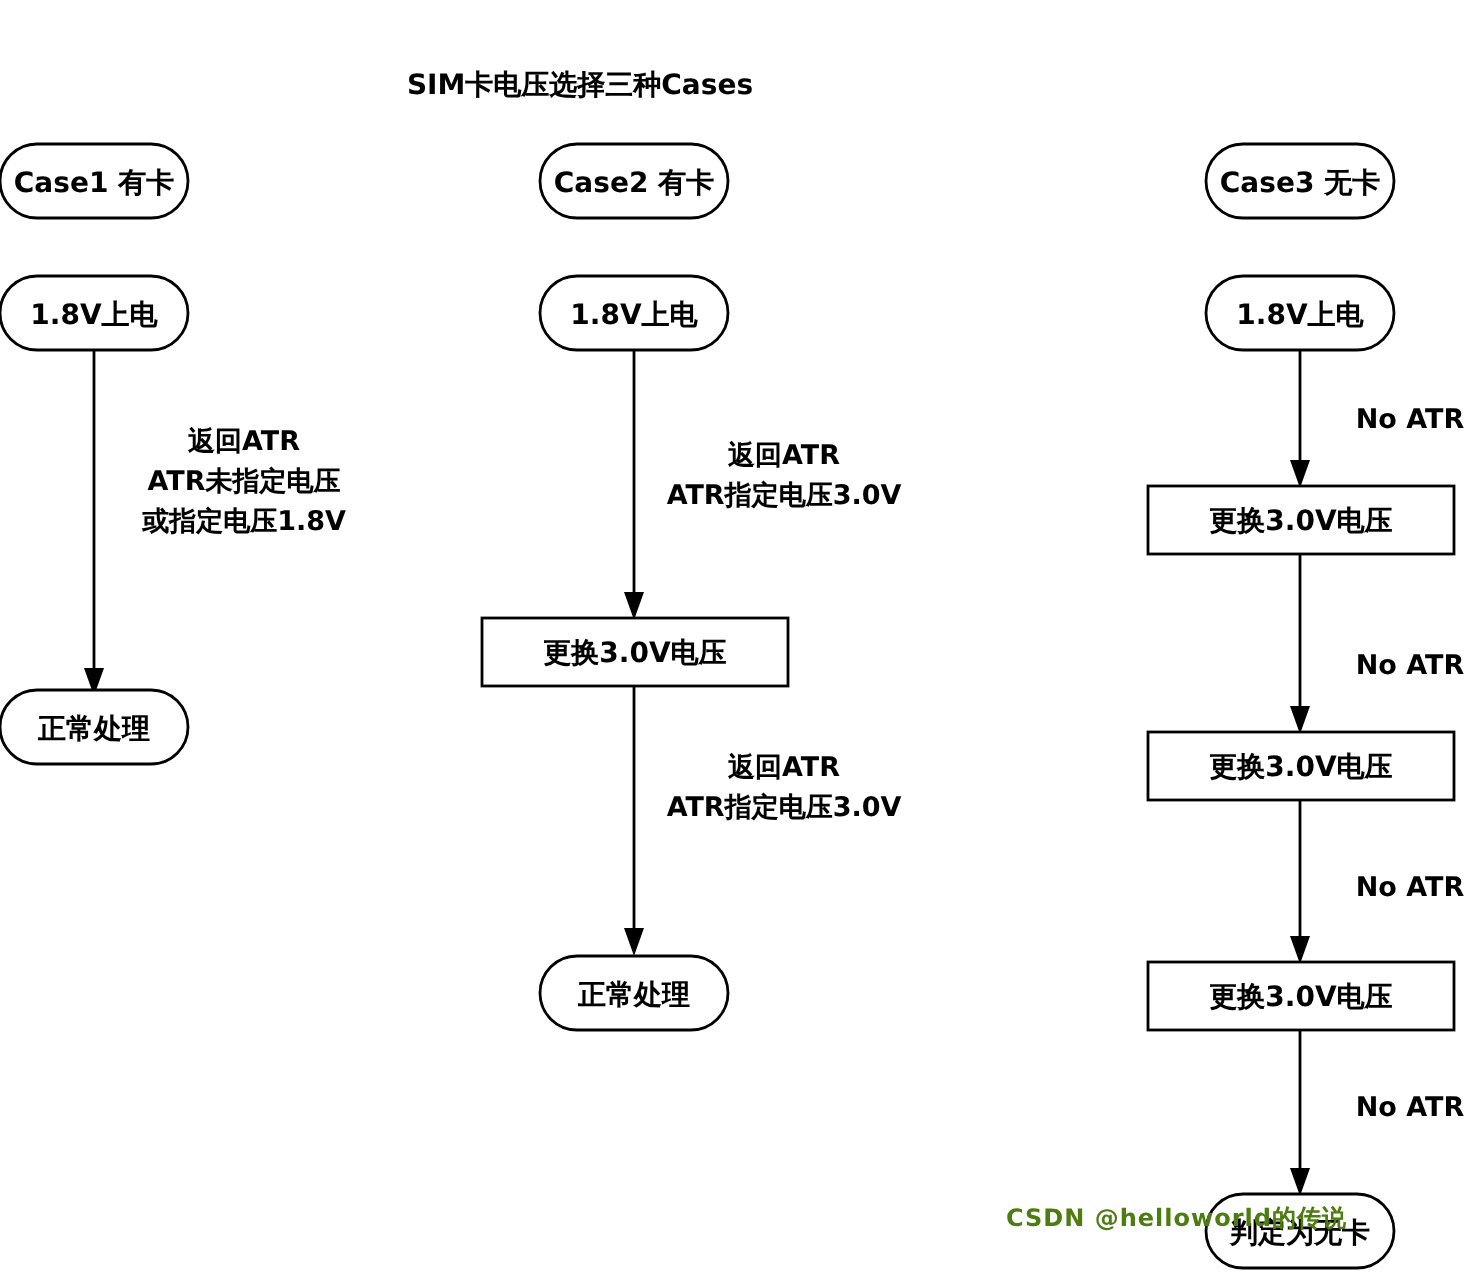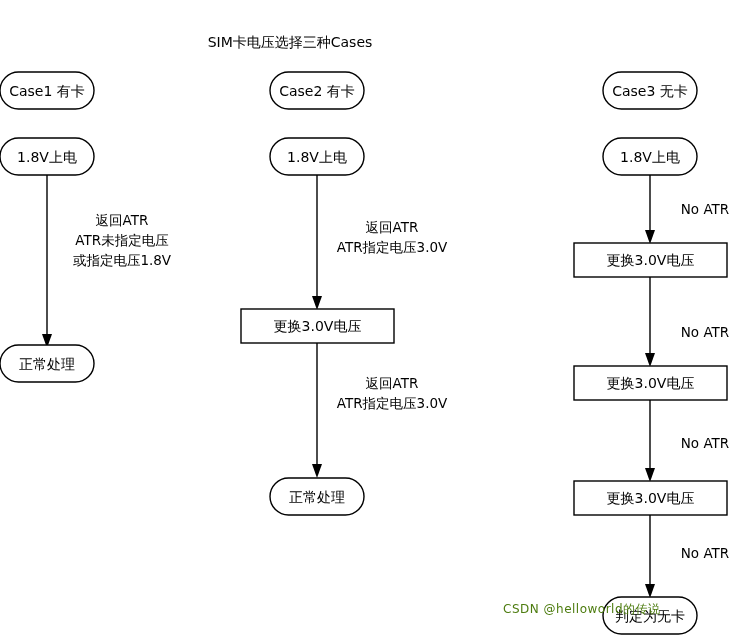--- a/index.html
+++ b/index.html
@@ -9,20 +9,21 @@
   }
   body {
     font-family: "Liberation Sans", "DejaVu Sans", sans-serif;
   }
   #canvas {
     position: relative;
     width: 739px;
     height: 637px;
     background: #ffffff;
     overflow: hidden;
+    font-weight: bold;
   }
   #flow-svg {
     position: absolute;
     left: 0;
     top: 0;
     width: 739px;
     height: 637px;
   }
   .node-text {
     font-family: "DejaVu Sans", sans-serif;

